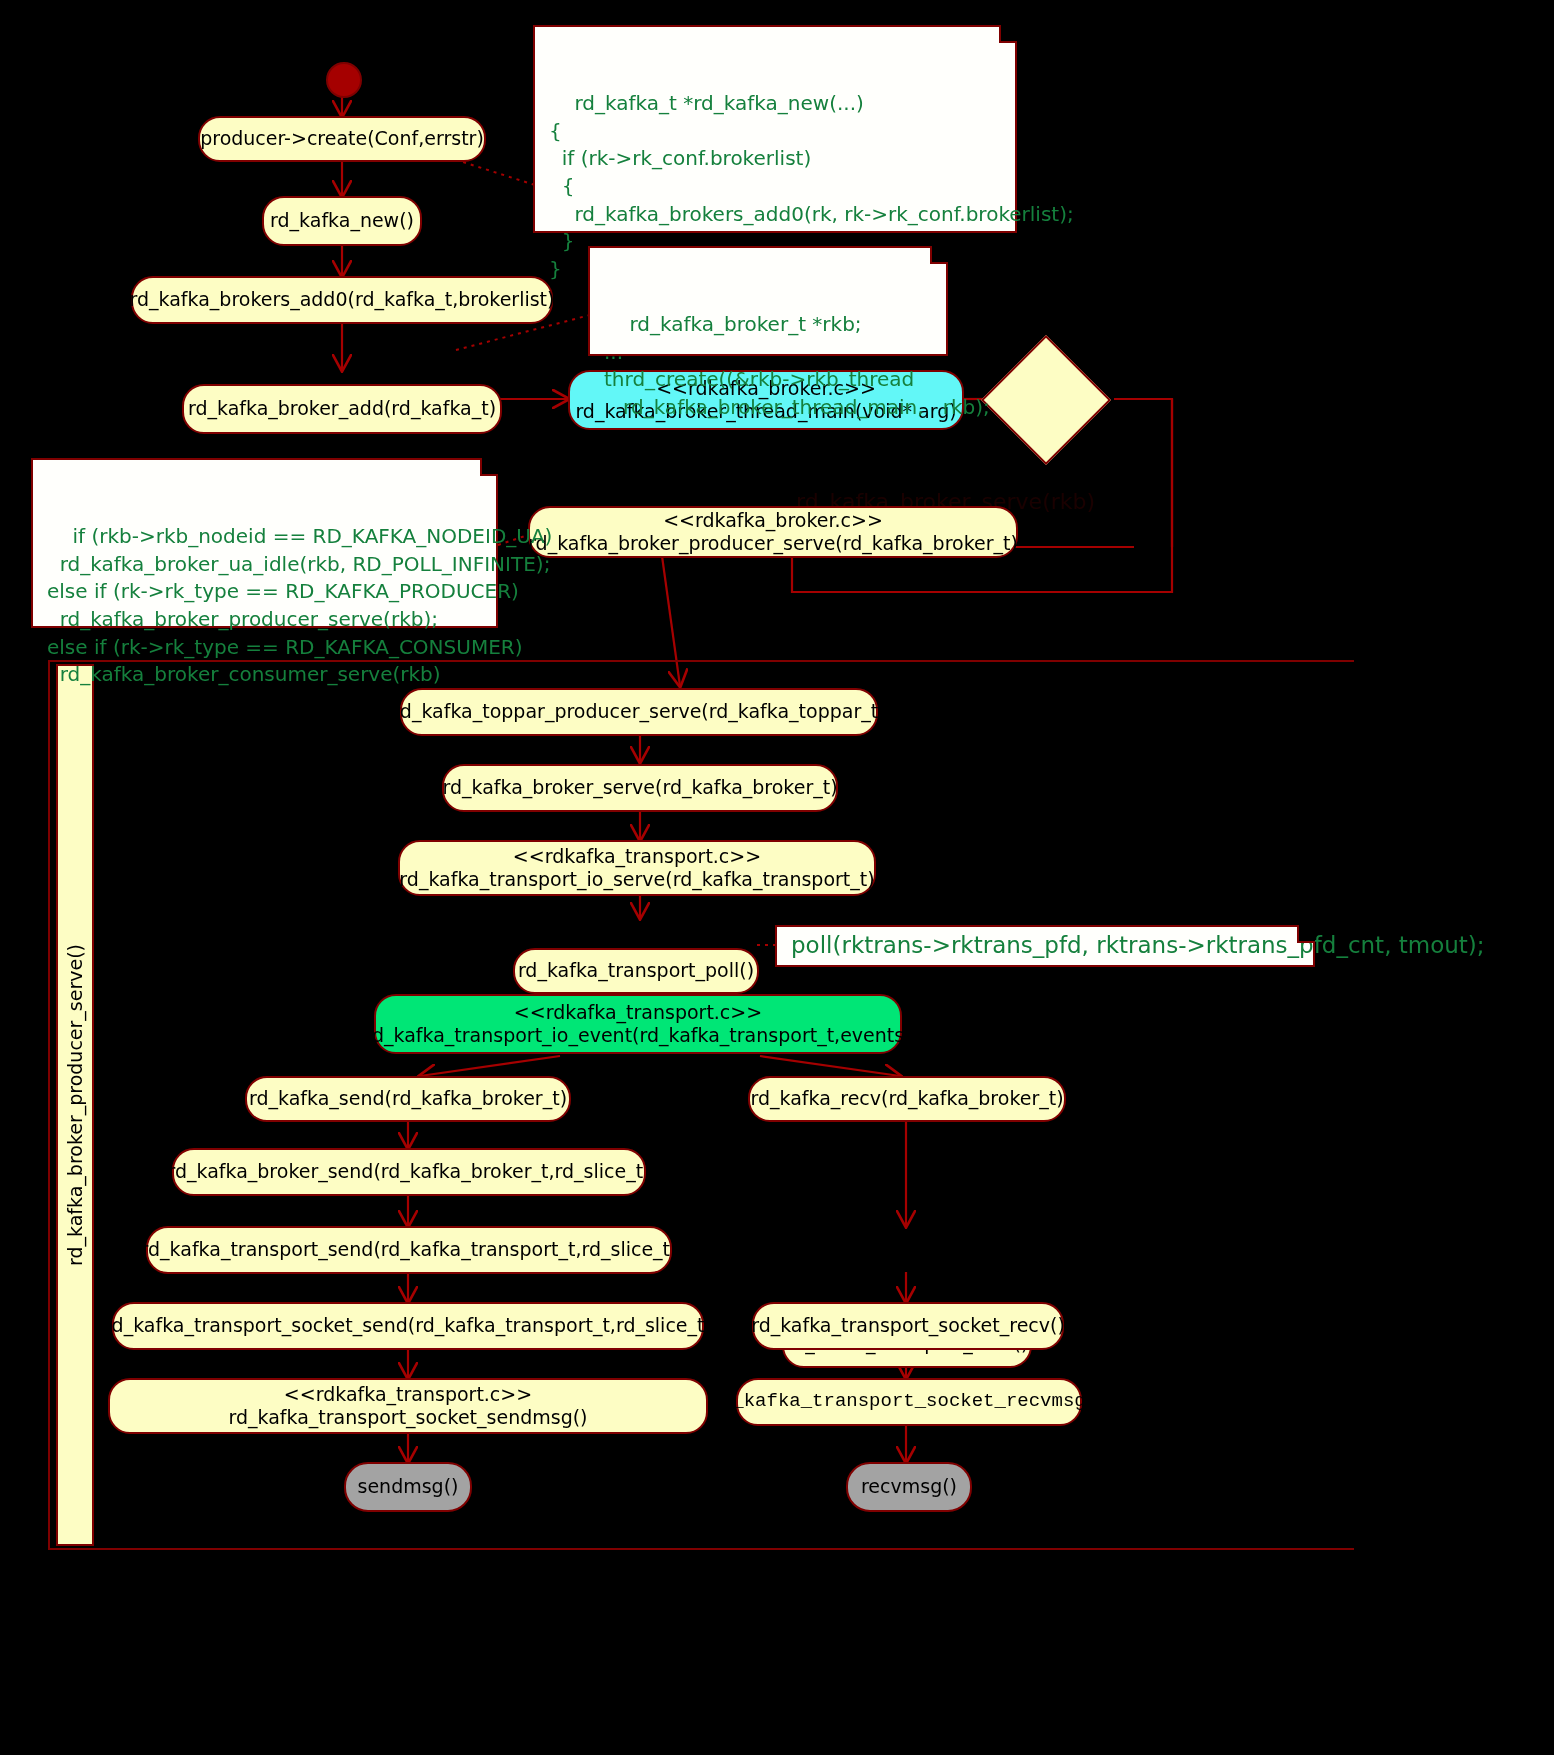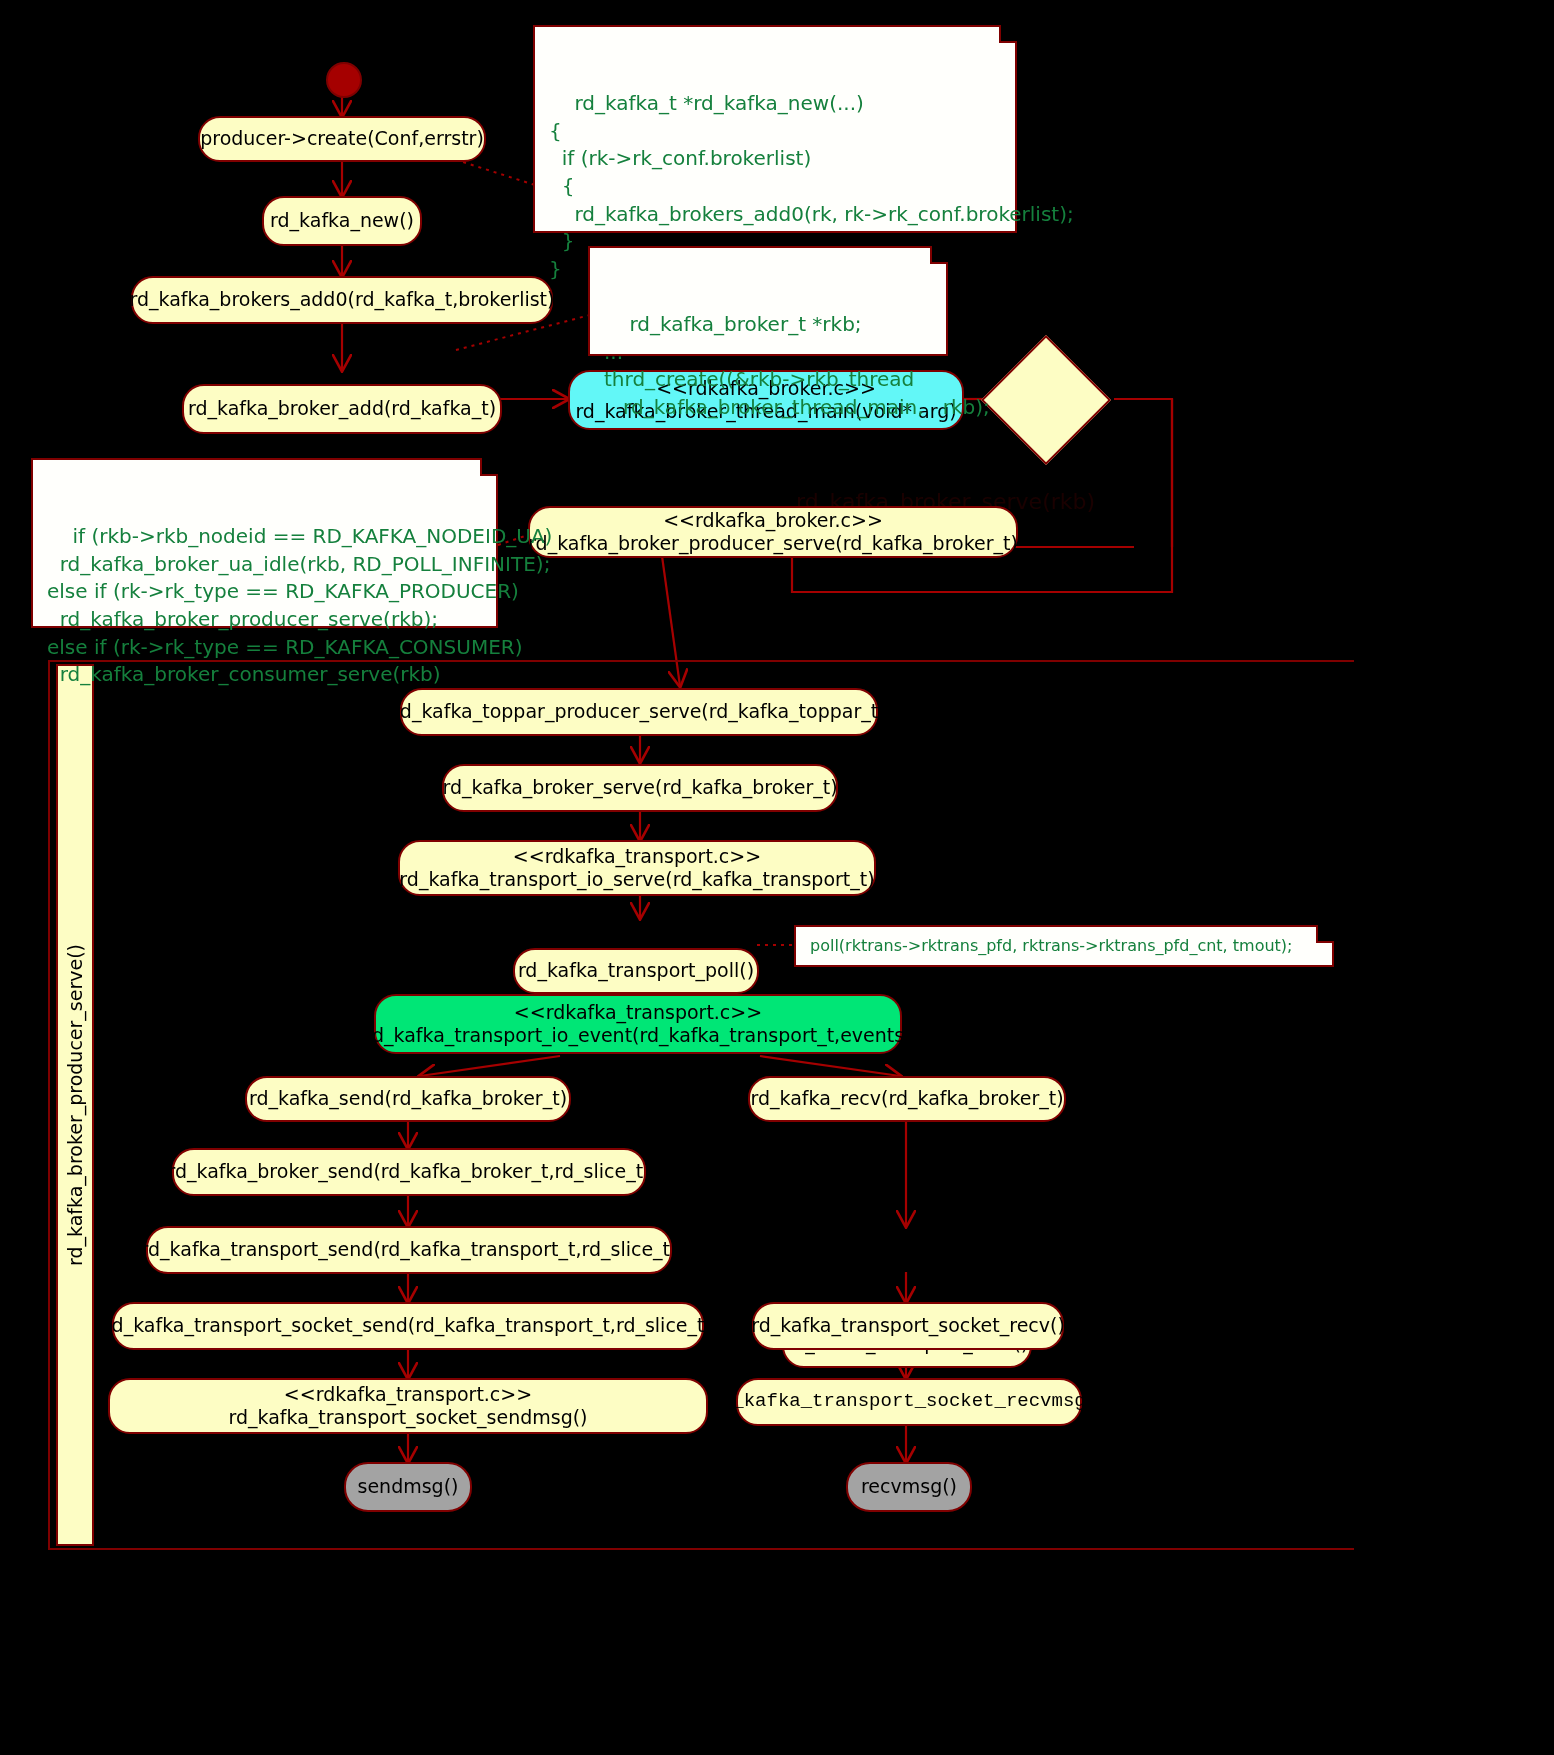--- a/index.html
+++ b/index.html
@@ -248,18 +248,18 @@
   <div class="note" style="left:31px;top:458px;width:467px;height:170px;">
     <span class="dogear"></span>
     <span>if (rkb-&gt;rkb_nodeid == RD_KAFKA_NODEID_UA)
   rd_kafka_broker_ua_idle(rkb, RD_POLL_INFINITE);
 else if (rk-&gt;rk_type == RD_KAFKA_PRODUCER)
   rd_kafka_broker_producer_serve(rkb);
 else if (rk-&gt;rk_type == RD_KAFKA_CONSUMER)
   rd_kafka_broker_consumer_serve(rkb)</span>
   </div>
 
-  <div class="note" style="left:794px;top:925px;width:540px;height:42px;font-size:16px;display:flex;align-items:center;">
+  <div class="note" style="left:775px;top:925px;width:540px;height:42px;font-size:23px;display:flex;align-items:center;">
     <span class="dogear"></span>
     <span>poll(rktrans-&gt;rktrans_pfd, rktrans-&gt;rktrans_pfd_cnt, tmout);</span>
   </div>
 
 </div>
 
 </body></html>

